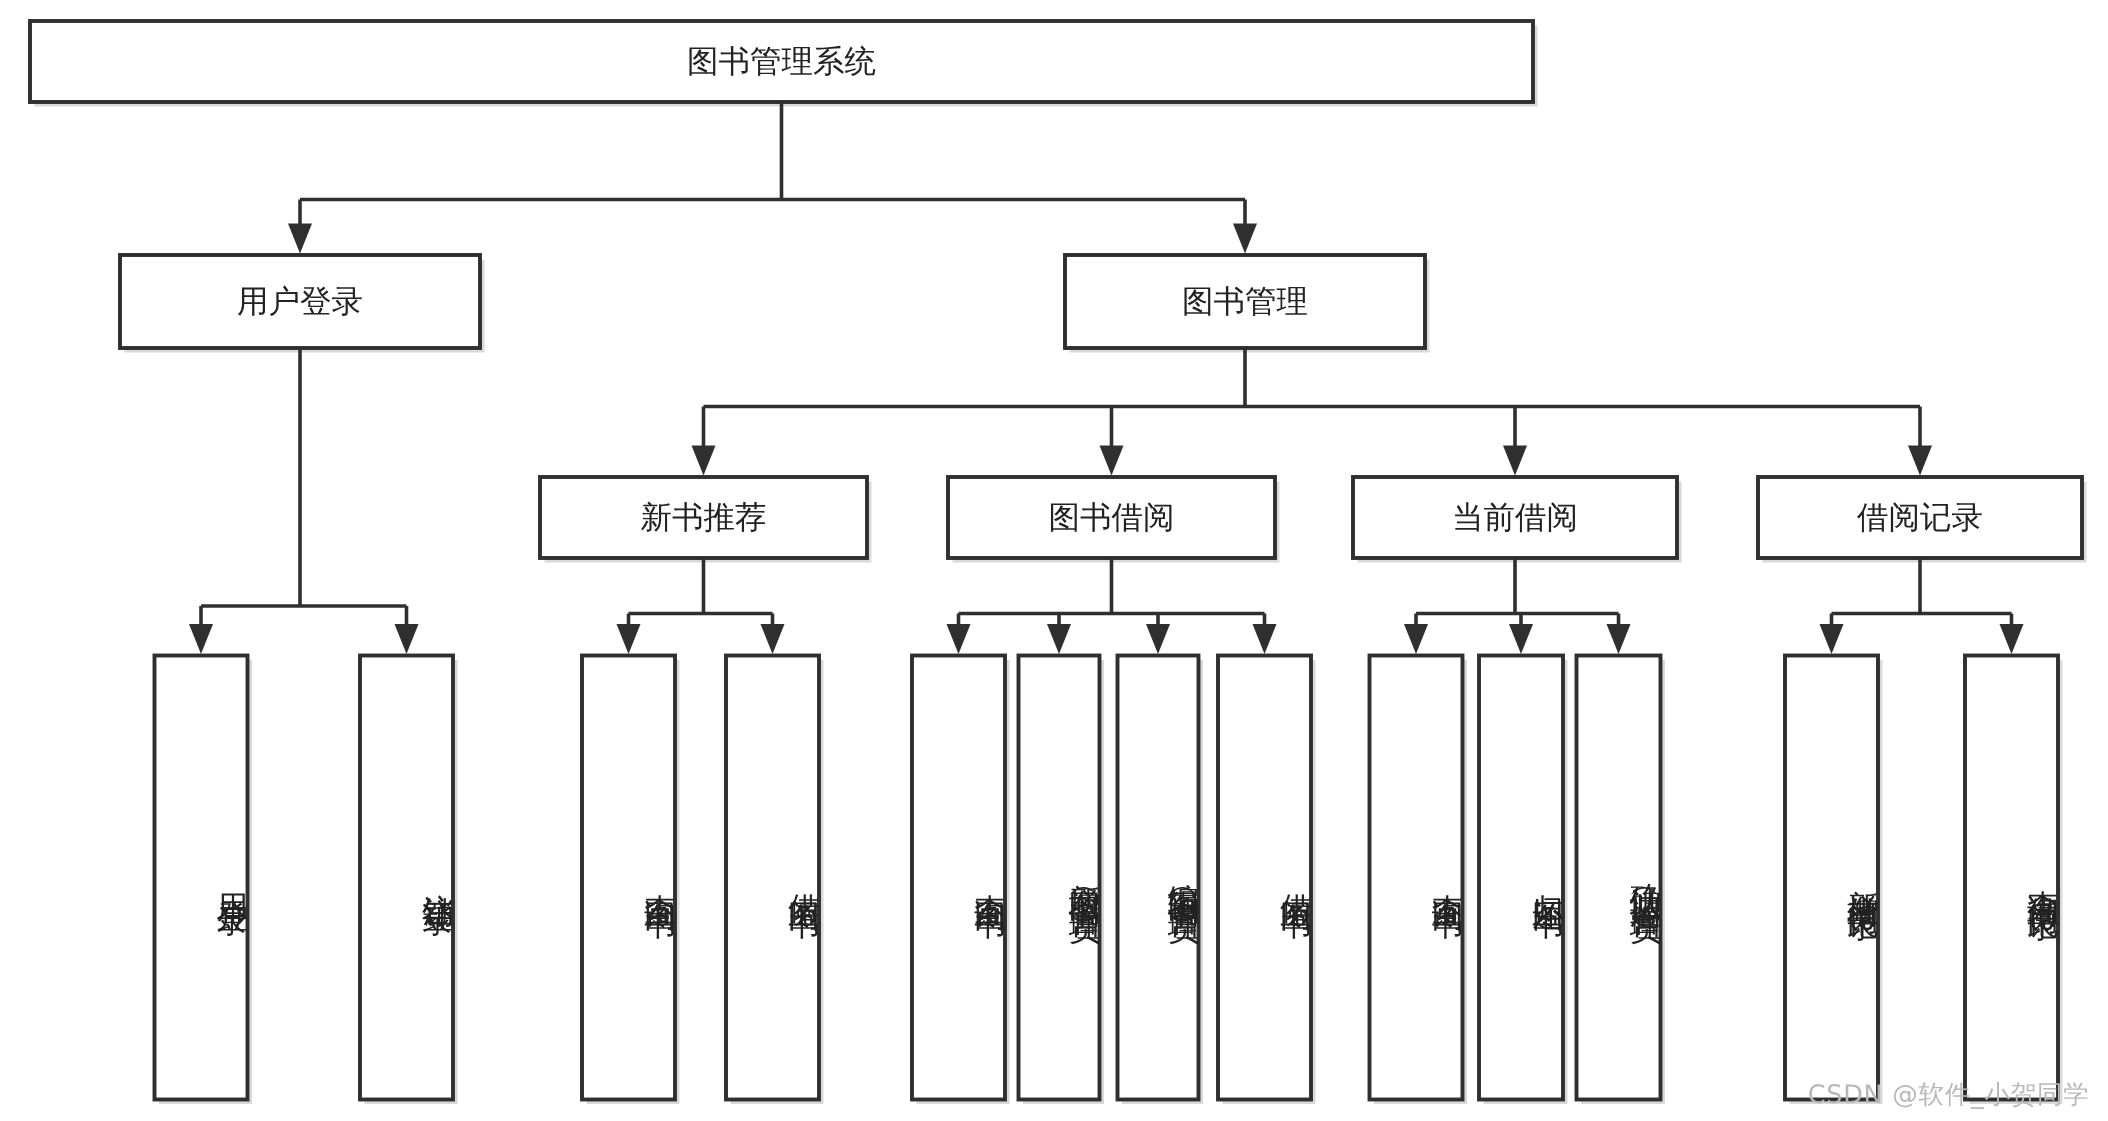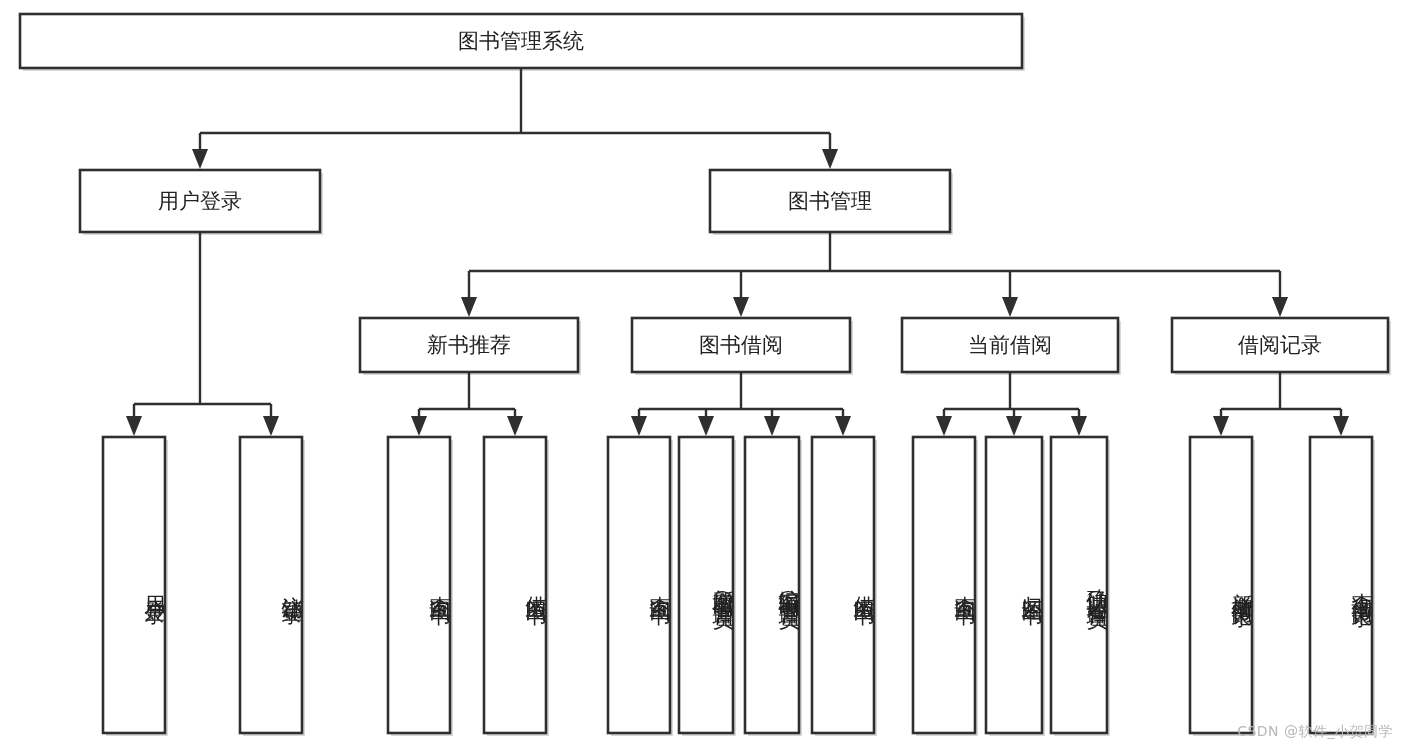--- a/index.html
+++ b/index.html
@@ -62,21 +62,21 @@
     letter-spacing: 3px;
     color: #222222;
     font-family: "DejaVu Sans", "Liberation Sans", sans-serif;
     white-space: nowrap;
     pointer-events: none;
   }
   .watermark {
     position: absolute;
     right: 12px;
     bottom: 6px;
-    font-size: 14px;
+    font-size: 17px;
     color: #b8b8b8;
     font-family: "DejaVu Sans", "Liberation Sans", sans-serif;
     letter-spacing: 0.5px;
     white-space: nowrap;
   }
 </style>
 </head>
 <body>
 
 <div id="diagram-root">

